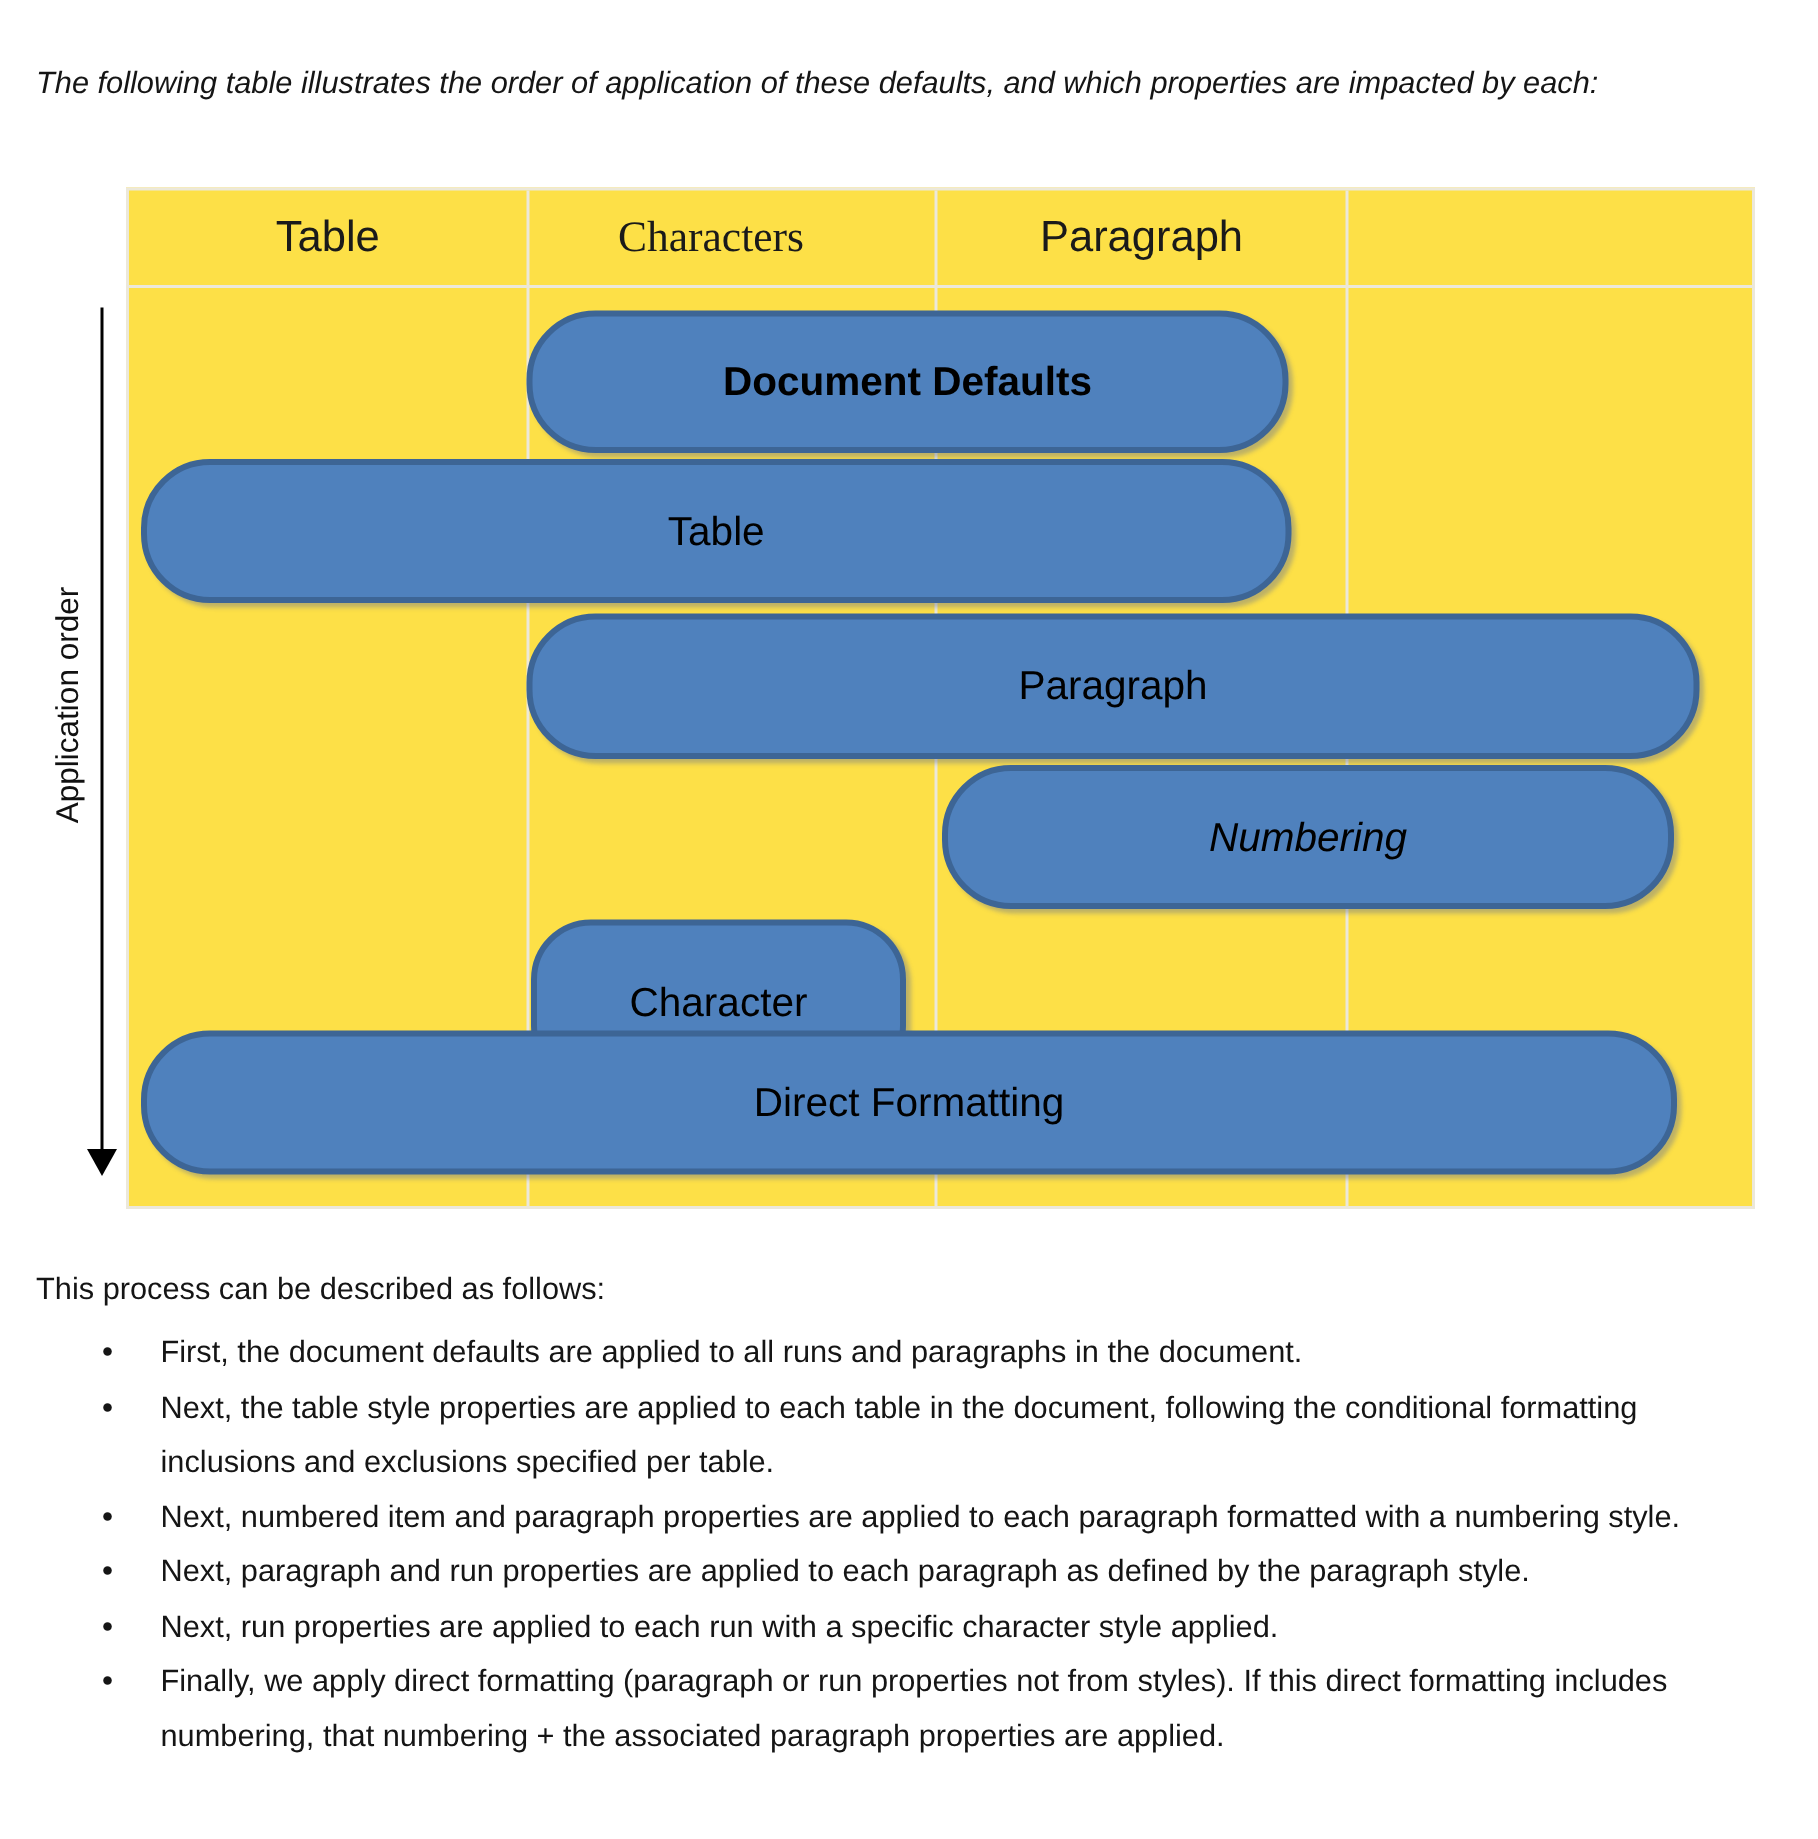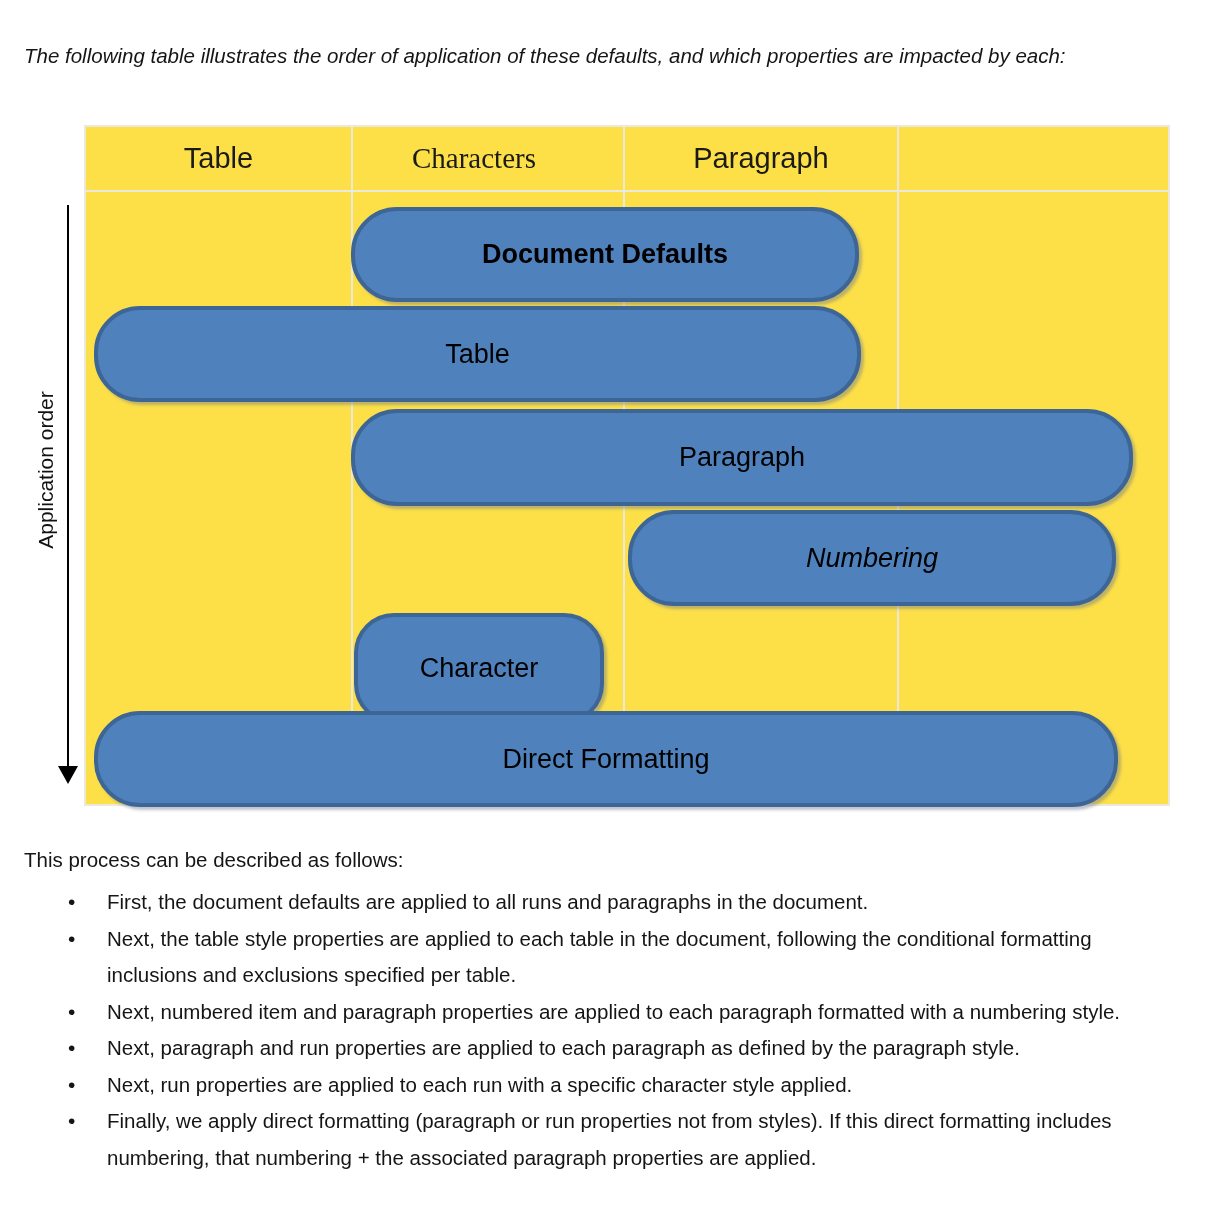--- a/index.html
+++ b/index.html
@@ -49,21 +49,21 @@
     box-sizing:border-box;
     display:flex; align-items:center; justify-content:center;
     font-size:27px; color:#000;
     box-shadow:3px 3px 3px rgba(110,120,140,0.45);
   }
   #sh-docdef    { left:265px; top:80px;  width:508px;  height:95px;font-weight:bold; }
   #sh-table     { left:8px;   top:179px; width:767px;  height:96px; }
   #sh-paragraph { left:265px; top:282px; width:782px;  height:97px; }
   #sh-numbering { left:542px; top:383px; width:488px;  height:96px;font-style:italic; }
   #sh-character { left:268px; top:486px; width:250px;  height:111px; border-radius:40px; }
-  #sh-direct    { left:8px;   top:584px; width:1024px; height:96px; }
+  #sh-direct    { left:8px;   top:560px; width:1024px; height:96px; }
 
   
   .arrow-line {
     position:absolute; left:67px; top:205px;
     width:2px; height:563px; background:#000;
   }
   .arrow-head {
     position:absolute; left:58px; top:766px;
     width:0; height:0;
     border-left:10px solid transparent;

